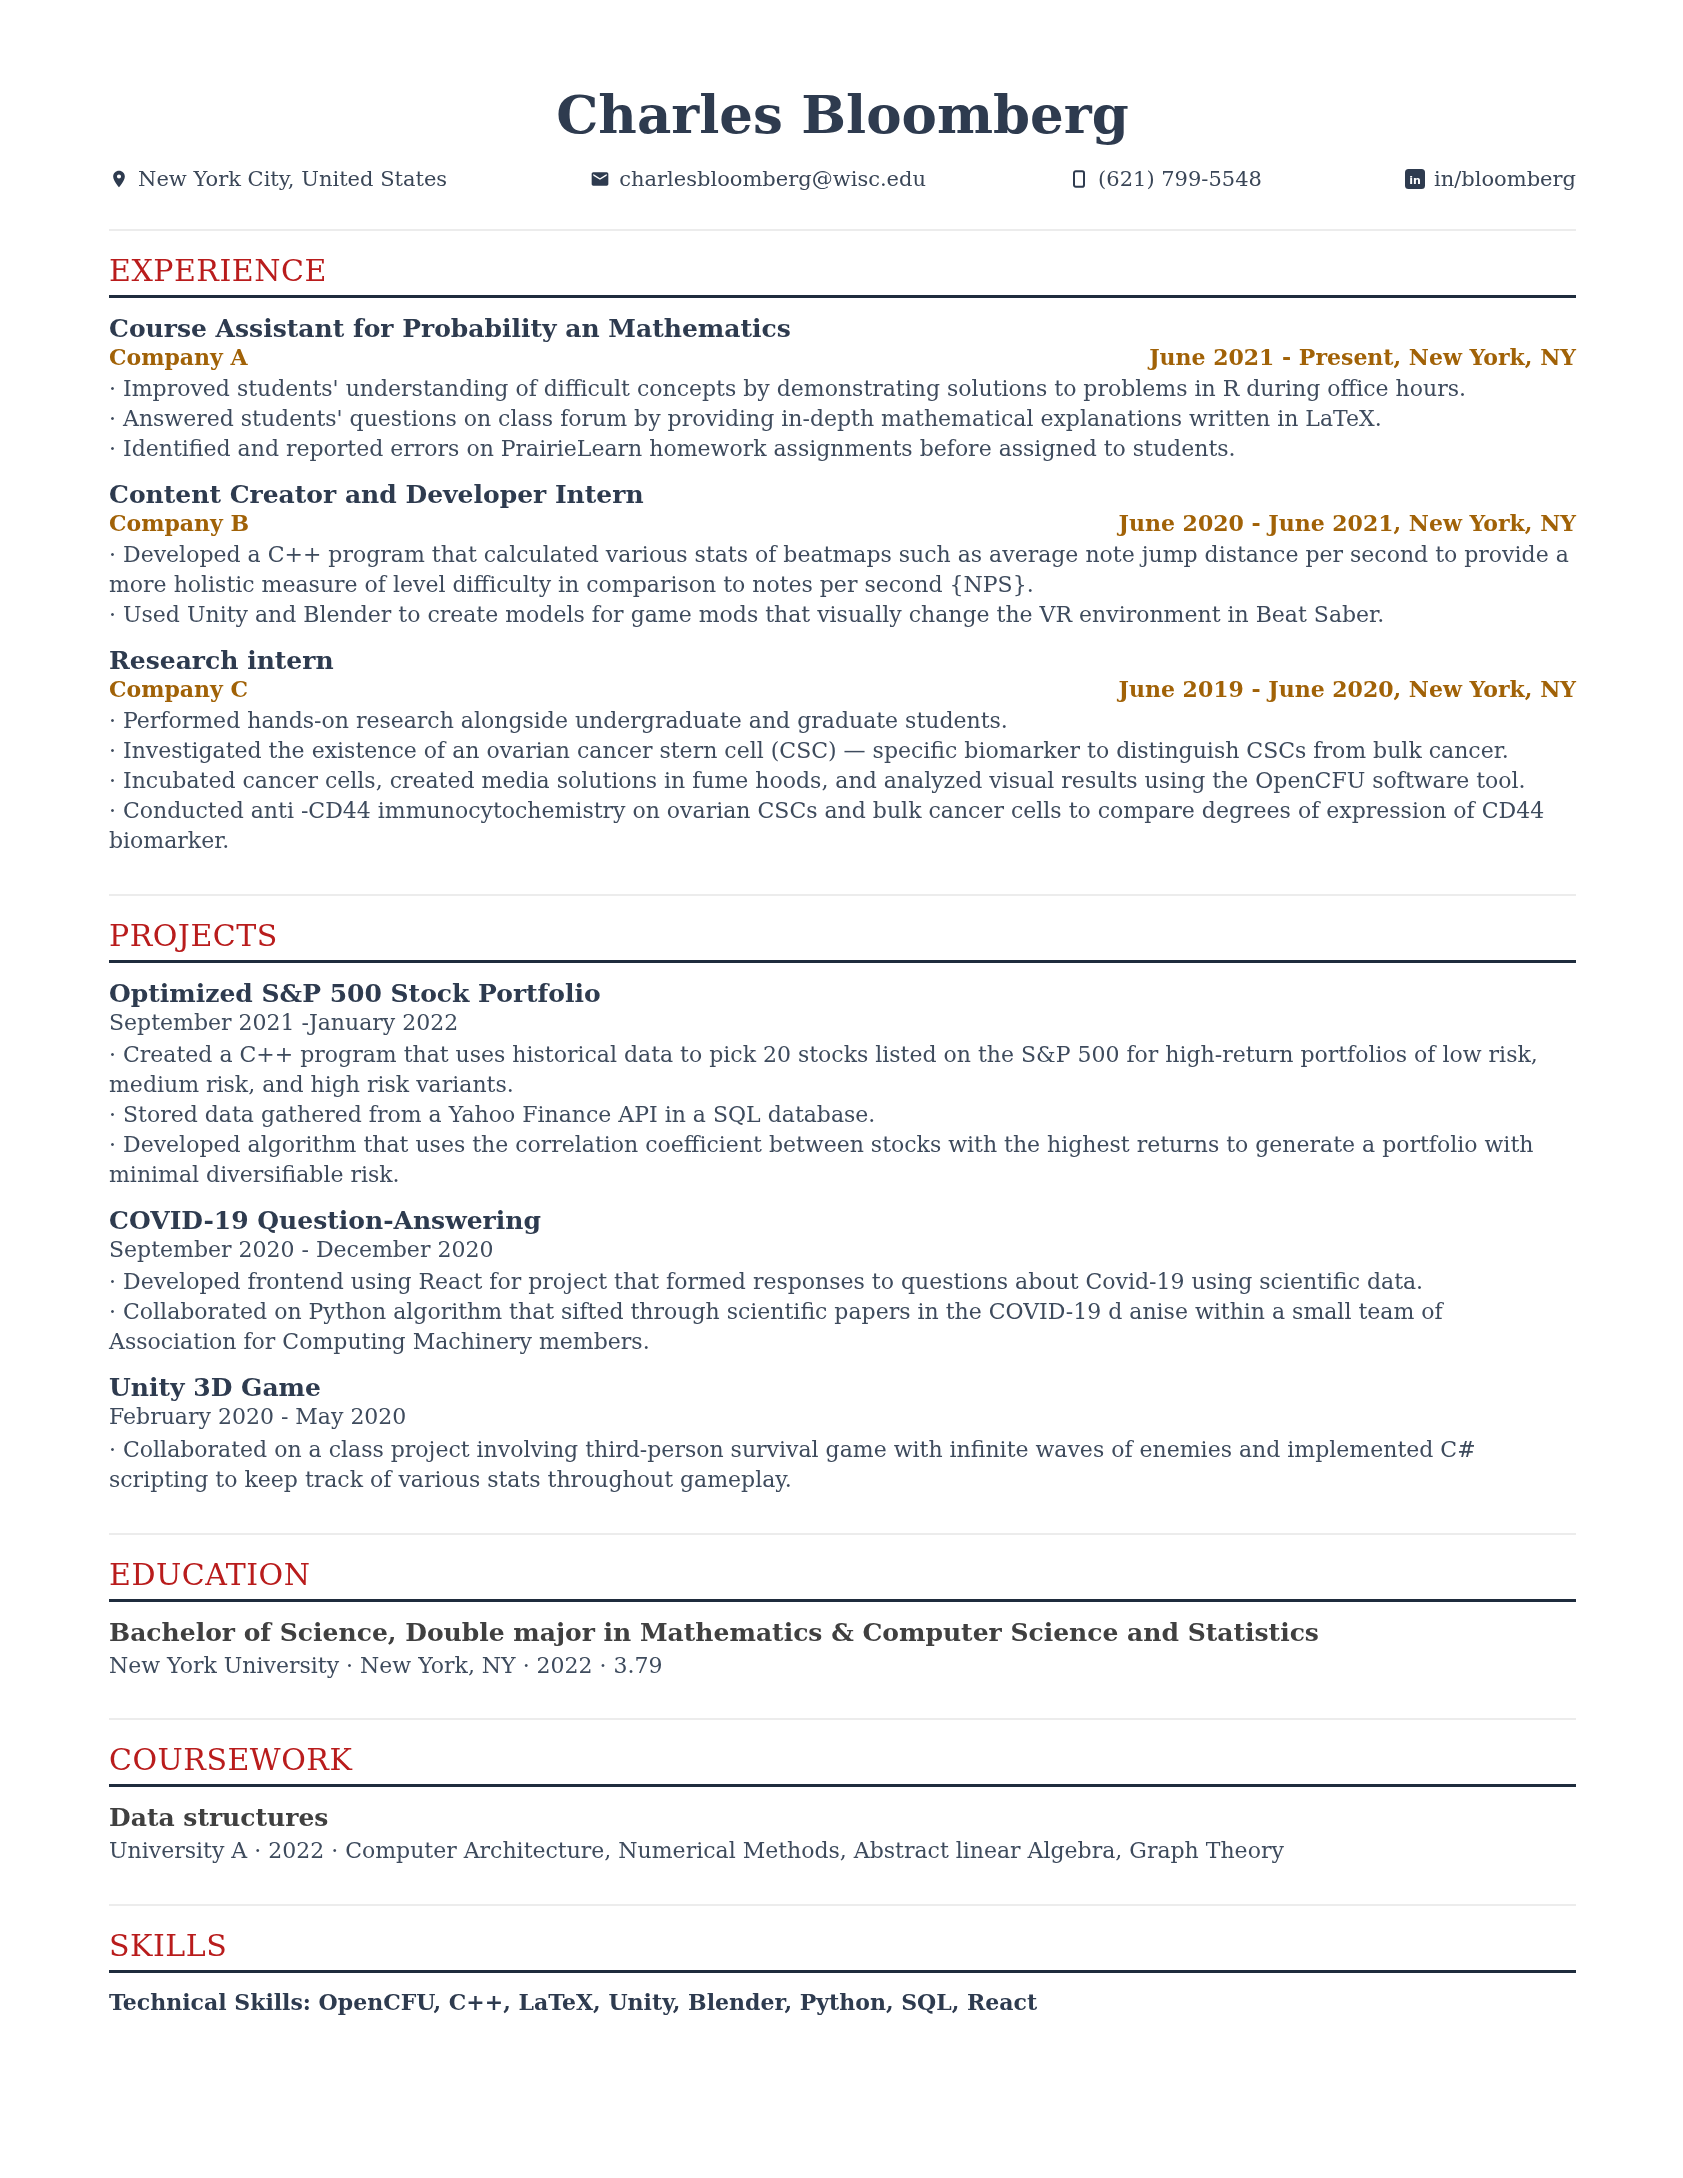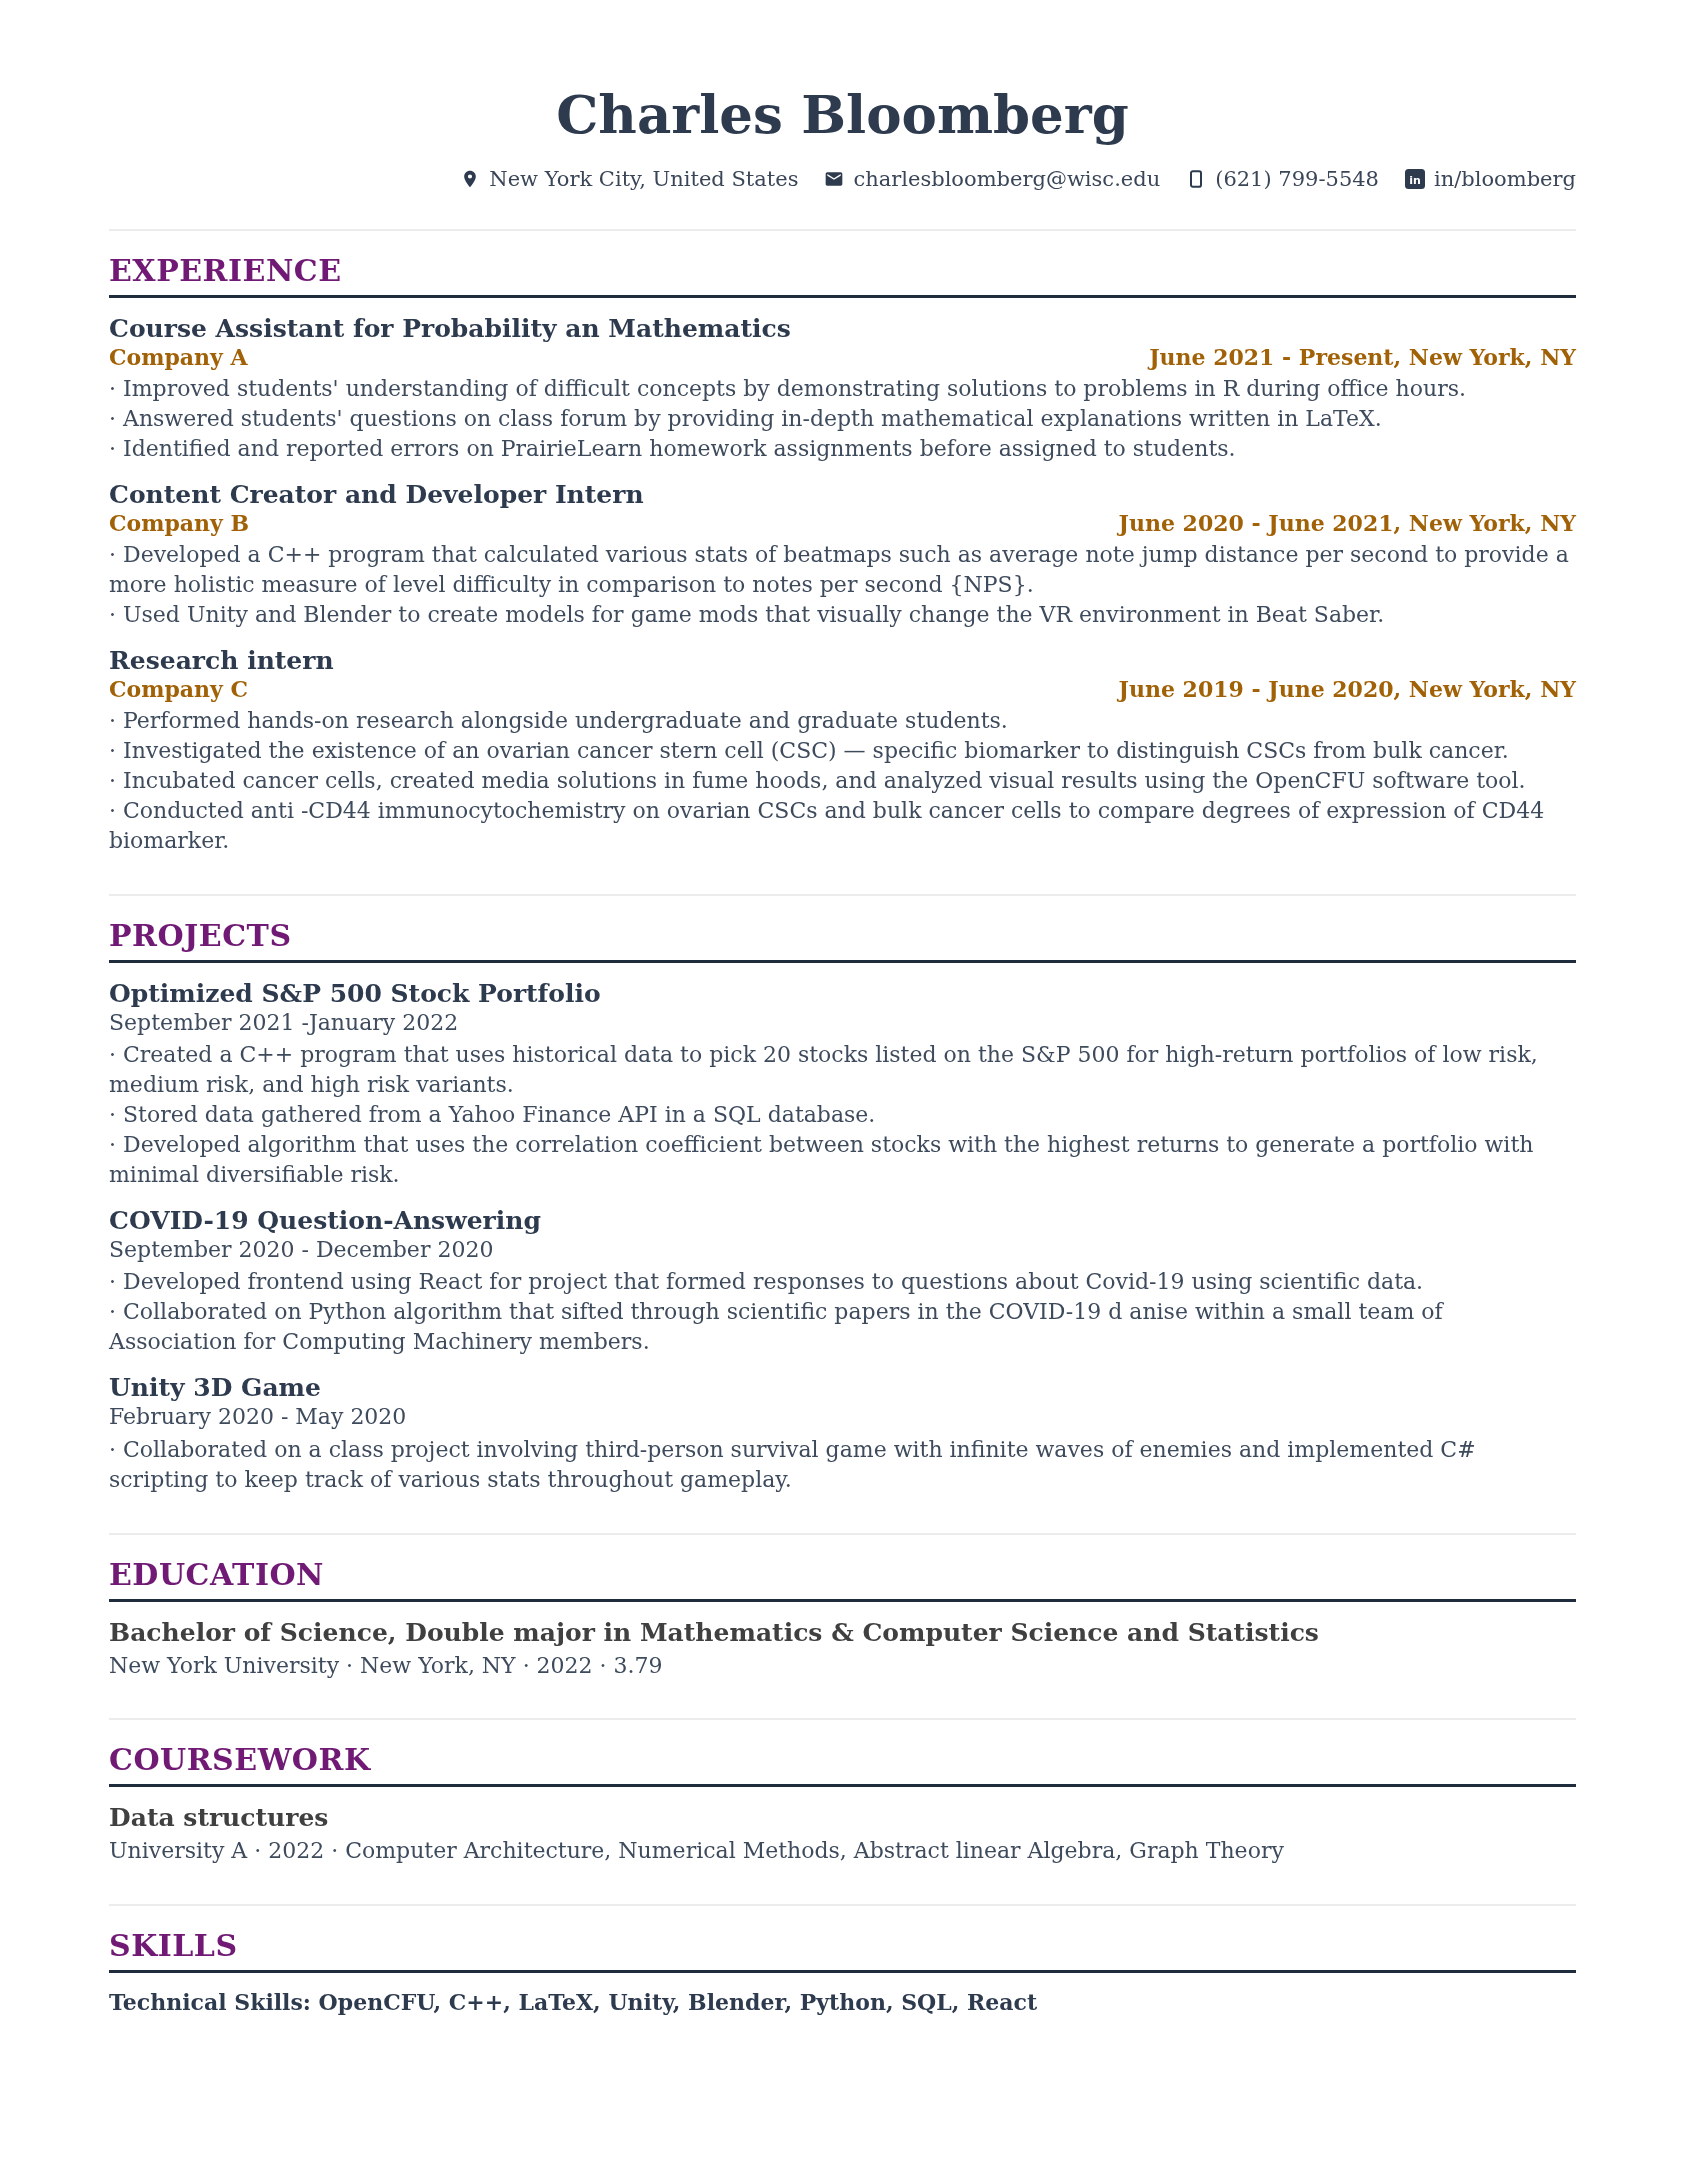--- a/index.html
+++ b/index.html
@@ -19,21 +19,21 @@
   .header { text-align: center; }
   .name {
     font-size: 53px;
     font-weight: bold;
     color: #2e3b4f;
     line-height: 1.1;
   }
   .contact-row {
     margin-top: 24px;
     display: flex;
-    justify-content: flex-end;
+    justify-content: space-between;
     align-items: center;
     gap: 26px;
     font-size: 21px;
     color: #3a4657;
   }
   .contact-item {
     display: inline-flex;
     align-items: center;
     gap: 9px;
     text-decoration: none;
@@ -44,23 +44,23 @@
   
   .section-divider {
     border: none;
     border-top: 2px solid #ececec;
     margin-top: 38px;
   }
   .section { margin-top: 0; }
   .section-title {
     margin-top: 22px;
     font-size: 30px;
-    font-weight: bold;
+    font-weight: normal;
     letter-spacing: 0.5px;
-    color: #701a75;
+    color: #b91c1c;
   }
   .section-rule {
     border: none;
     border-top: 3px solid #1f2c3d;
     margin-top: 7px;
   }
   
   .entry { margin-top: 16px; }
   .entry + .entry { margin-top: 16px; }
   .entry-title {

